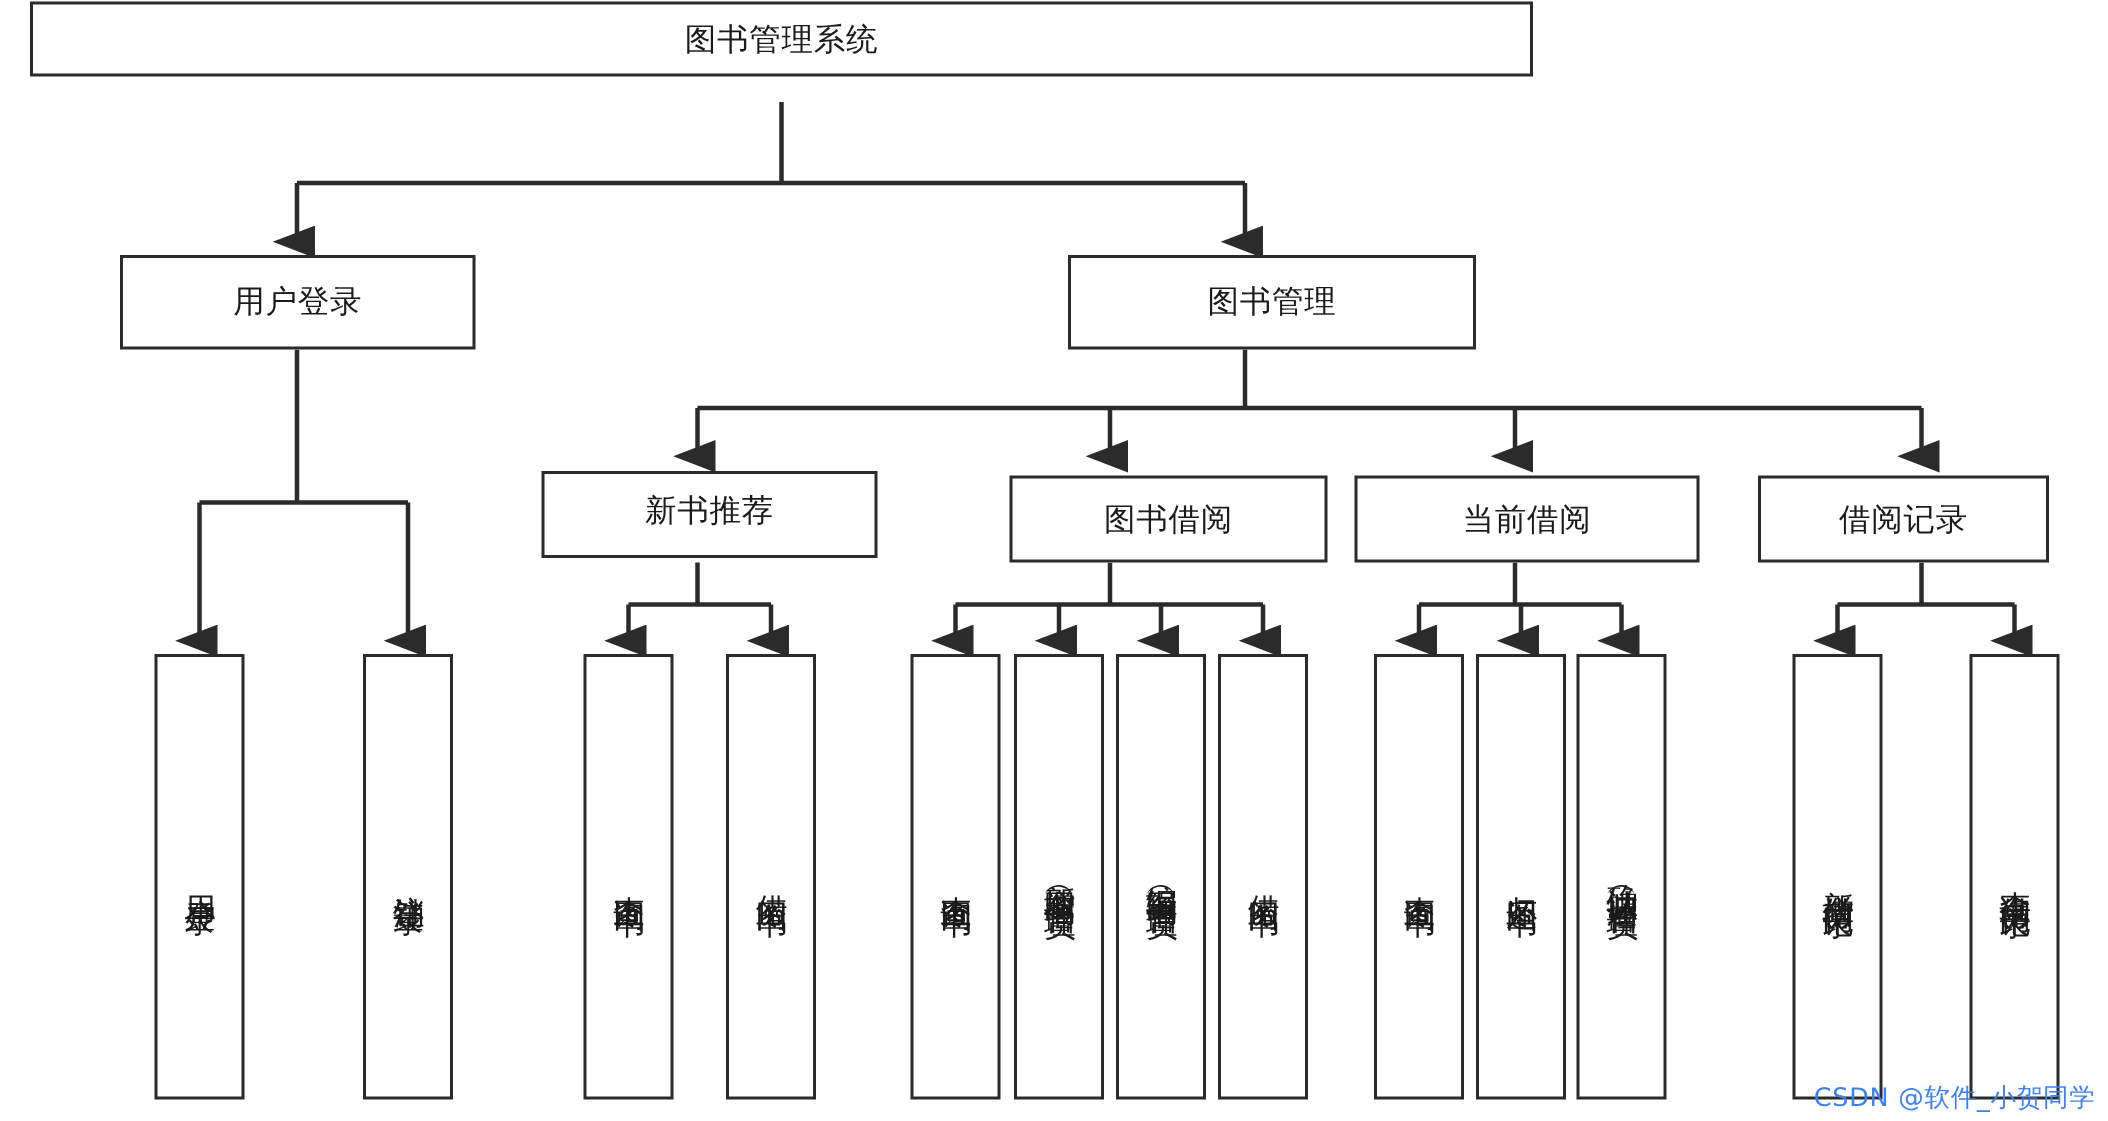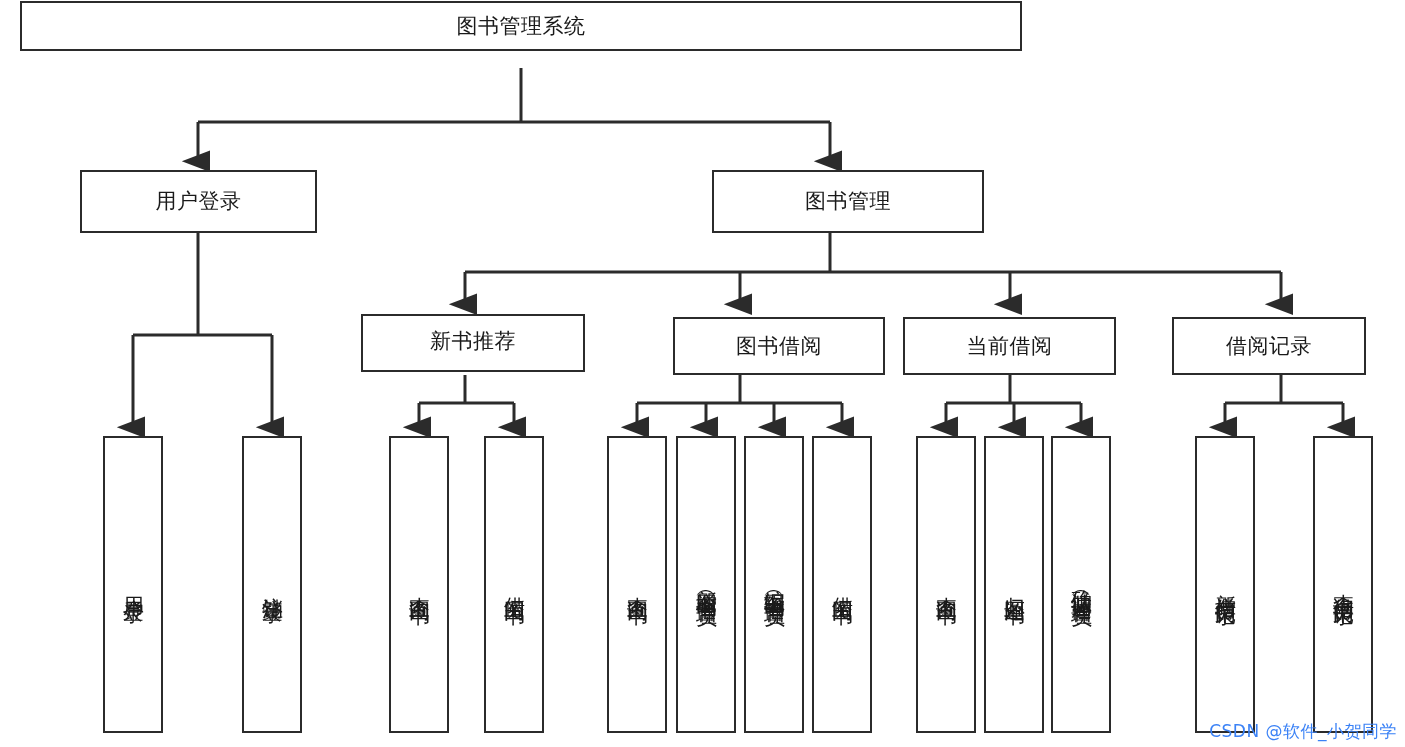--- a/index.html
+++ b/index.html
@@ -133,21 +133,21 @@
   <div class="node horiz" style="left:712px; top:170px; width:272px; height:63px;">
     <span>图书管理</span>
   </div>
 
   <div class="node horiz" style="left:361px; top:314px; width:224px; height:58px;font-family:Liberation Mono, monospace;">
     <span>新书推荐</span>
   </div>
   <div class="node horiz" style="left:634px; top:317px; width:212px; height:58px;margin-left:39px;">
     <span>图书借阅</span>
   </div>
-  <div class="node horiz" style="left:903px; top:317px; width:213px; height:58px;">
+  <div class="node horiz" style="left:903px; top:317px; width:230px; height:58px;">
     <span>当前借阅</span>
   </div>
   <div class="node horiz" style="left:1172px; top:317px; width:194px; height:58px;">
     <span>借阅记录</span>
   </div>
 
   <div class="node vert" style="left:103px; top:436px; width:60px; height:297px;">
     <span class="vtext">用户登录</span>
   </div>
   <div class="node vert" style="left:242px; top:436px; width:60px; height:297px;">

